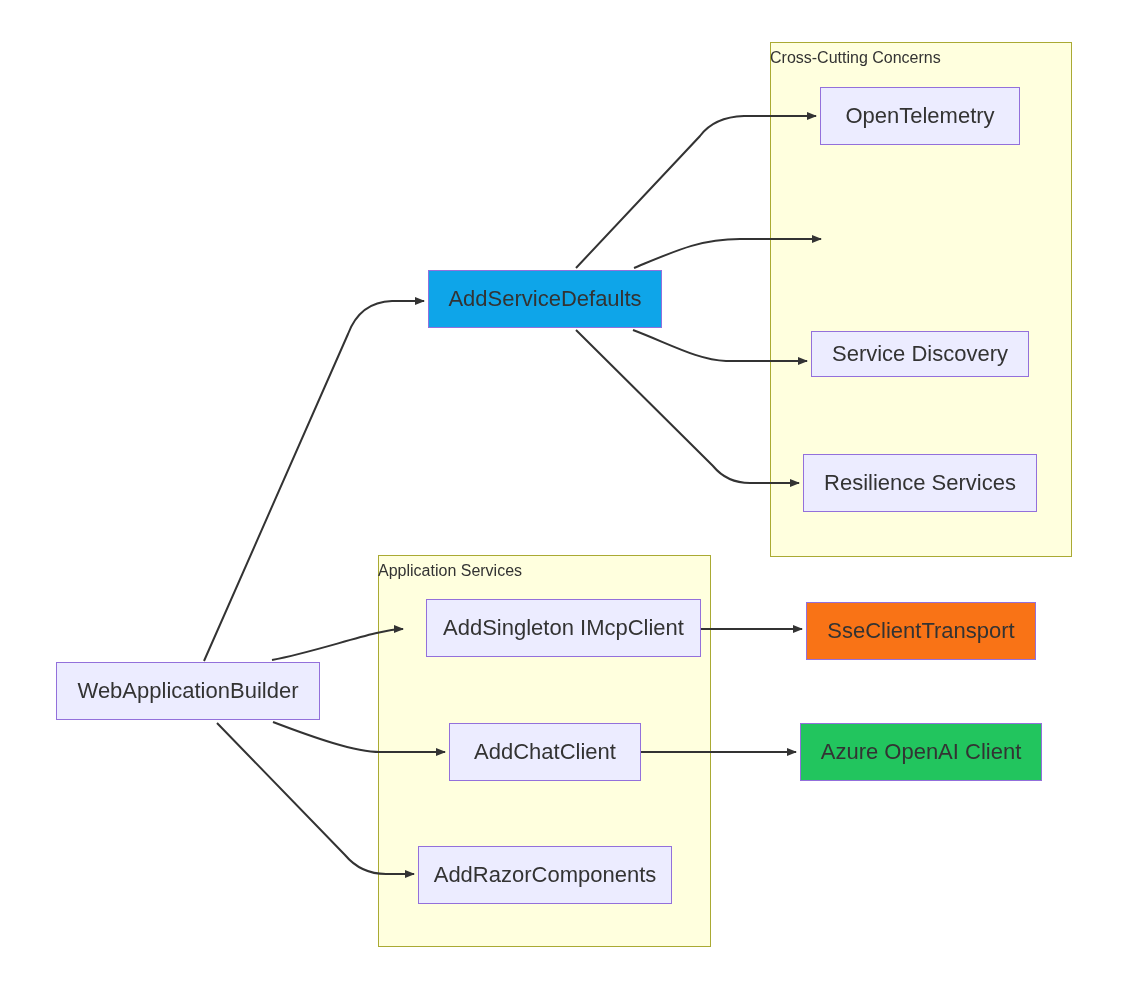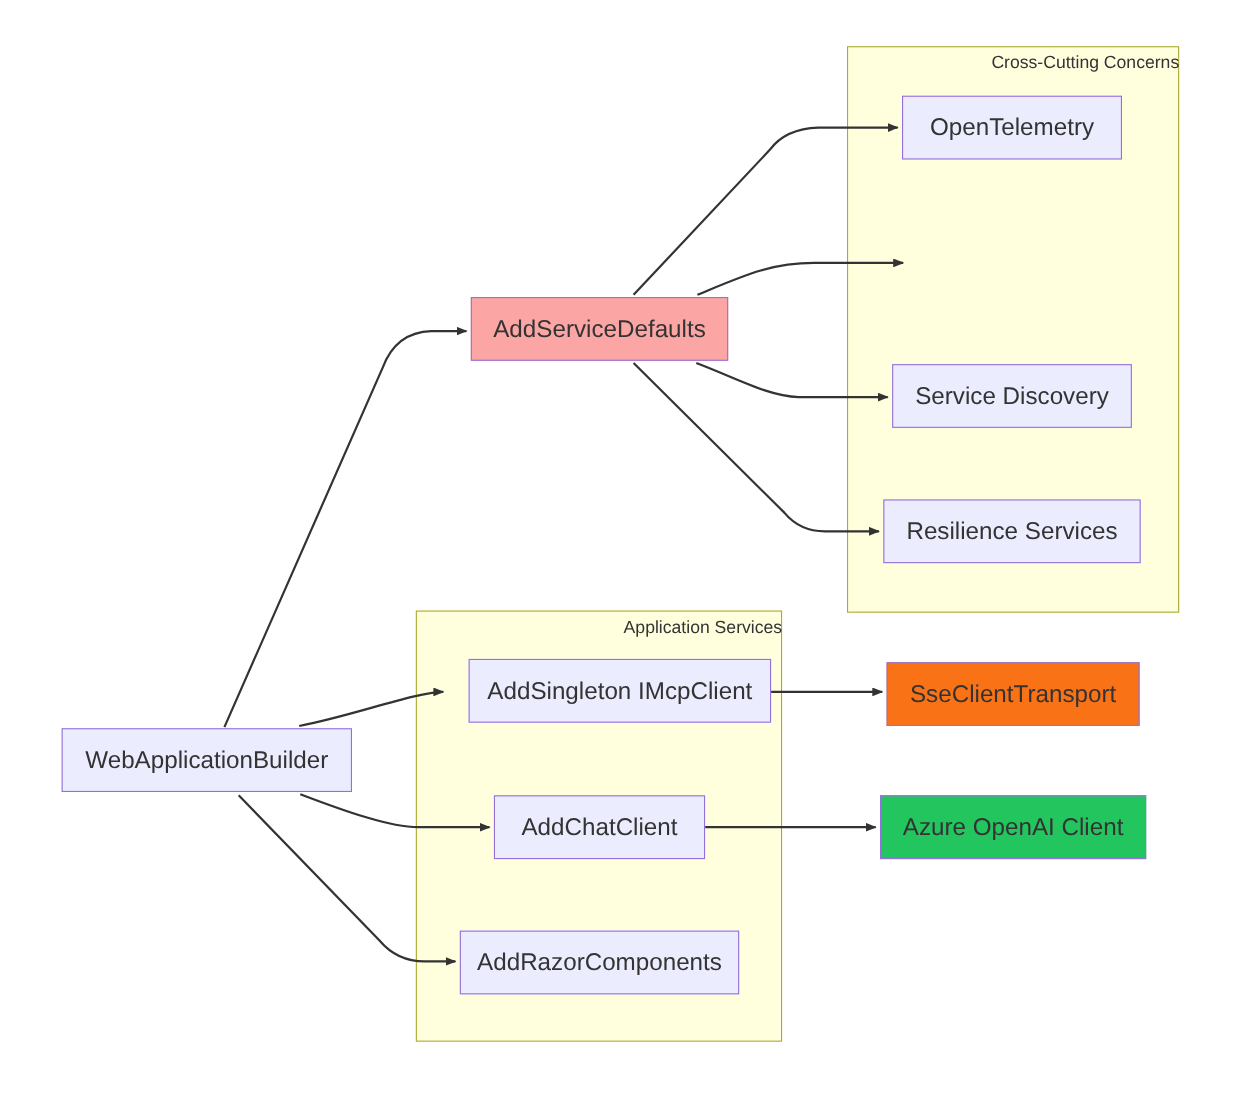--- a/index.html
+++ b/index.html
@@ -20,21 +20,21 @@
     background: #FFFFDE;
     border: 1px solid #AAAA33;
     z-index: 1;
     box-sizing: border-box;
   }
   .subgraph-title {
     position: absolute;
     top: 7px;
     left: 0;
     width: 100%;
-    text-align: right;
+    text-align: left;
     font-size: 16px;
     color: #333333;
     z-index: 2;
   }
   svg.edge-layer {
     position: absolute;
     top: 0;
     left: 0;
     z-index: 2;
     pointer-events: none;
@@ -50,21 +50,21 @@
     align-items: center;
     justify-content: center;
     background: #ECECFF;
     border: 1.3px solid #9370DB;
     color: #333333;
     font-size: 22px;
     text-align: center;
     z-index: 3;
     box-sizing: border-box;
   }
-  .node.fill-blue  { background: #fca5a5; }
+  .node.fill-blue  { background: #0ea5e9; }
   .node.fill-green { background: #f97316; text-align: center; }
   .node.fill-pink  { background: #22c55e; }
 </style>
 </head>
 <body>
 
 <div class="diagram">
 
   <div class="subgraph" style="left:770px; top:42px; width:302px; height:515px;"></div>
   <div class="subgraph-title" style="left:770px; top:49px; width:302px;">Cross-Cutting Concerns</div>
@@ -96,21 +96,21 @@
 
   <div class="node fill-blue" style="left:428px; top:270px; width:234px; height:58px;">
     <span>AddServiceDefaults</span>
   </div>
 
   <div class="node" style="left:820px; top:87px; width:200px; height:58px;">
     <span>OpenTelemetry</span>
   </div>
 
 
-  <div class="node" style="left:811px; top:331px; width:218px; height:58px;">
+  <div class="node" style="left:811px; top:331px; width:218px; height:46px;">
     <span>Service Discovery</span>
   </div>
 
   <div class="node" style="left:803px; top:454px; width:234px; height:58px;">
     <span>Resilience Services</span>
   </div>
 
   <div class="node" style="left:407px; top:599px; width:275px; height:58px;margin-left:19px;">
     <span>AddSingleton IMcpClient</span>
   </div>

